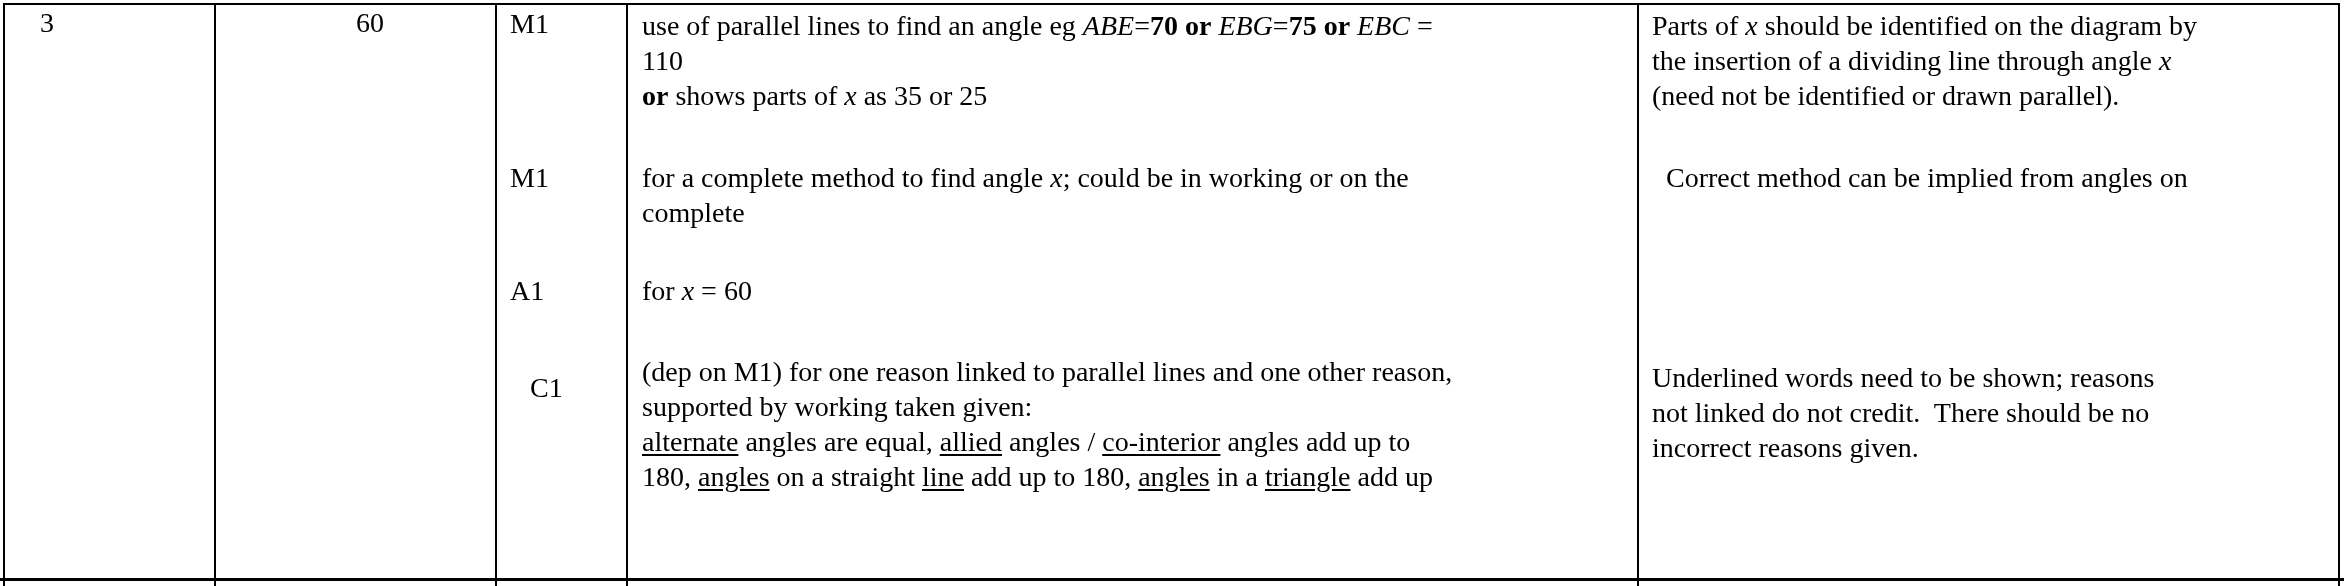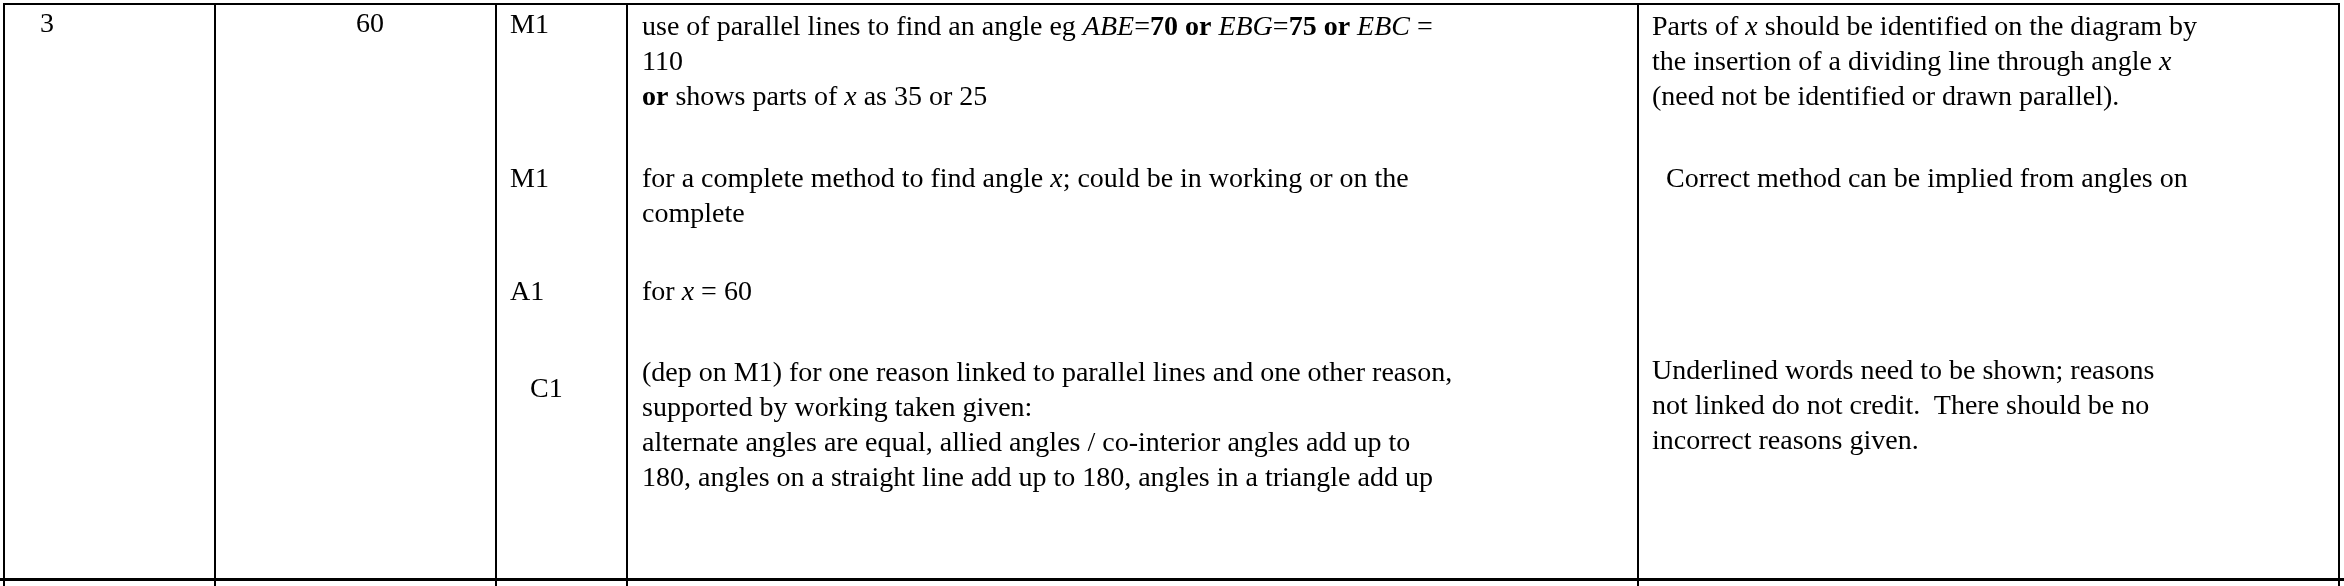--- a/index.html
+++ b/index.html
@@ -12,21 +12,21 @@
     font-size:28px; line-height:35px;
     overflow:hidden;
   }
   .vline, .hline { position:absolute; background:#000000; }
   .vline { width:2px; top:3px; bottom:0; }
   .hline { height:2px; }
   .block { position:absolute; }
   .line { white-space:pre; }
   .b { font-weight:bold; }
   .i { font-style:italic;margin-top:32px; }
-  .u { text-underline-offset:3px; }
+  .u { text-decoration:underline; text-underline-offset:3px; }
   sup { font-size:0.6em; line-height:0; }
   .center { text-align:center; }
 </style>
 </head>
 <body>
 
 <div class="sheet">
 
   <div class="hline" style="left:3px; width:2337px; top:3px;"></div>
   <div class="hline" style="left:0px; width:2344px; top:578px; height:3px;"></div>
@@ -66,19 +66,19 @@
     </div>
 
   <div class="block" style="left:1652px; top:8px;">
       <div class="line"><span>Parts of </span><span class="i">x</span><span> should be identified on the diagram by</span></div>
       <div class="line"><span>the insertion of a dividing line through angle </span><span class="i">x</span></div>
       <div class="line"><span>(need not be identified or drawn parallel).</span></div>
     </div>
   <div class="block" style="left:1652px; top:160px;margin-left:14px;">
       <div class="line"><span>Correct method can be implied from angles on</span></div>
     </div>
-  <div class="block" style="left:1652px; top:352px;">
+  <div class="block" style="left:1652px; top:360px;">
       <div class="line"><span>Underlined words need to be shown; reasons</span></div>
       <div class="line"><span>not linked do not credit.  There should be no</span></div>
       <div class="line"><span>incorrect reasons given.</span></div>
     </div>
 
 </div>
 
 </body></html>

